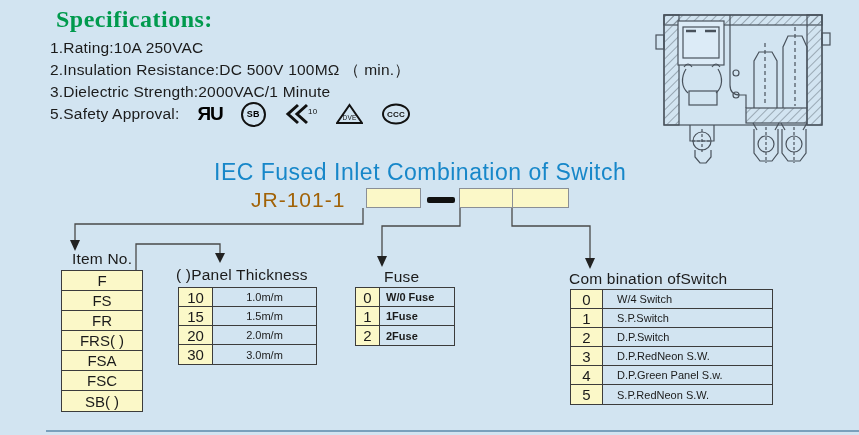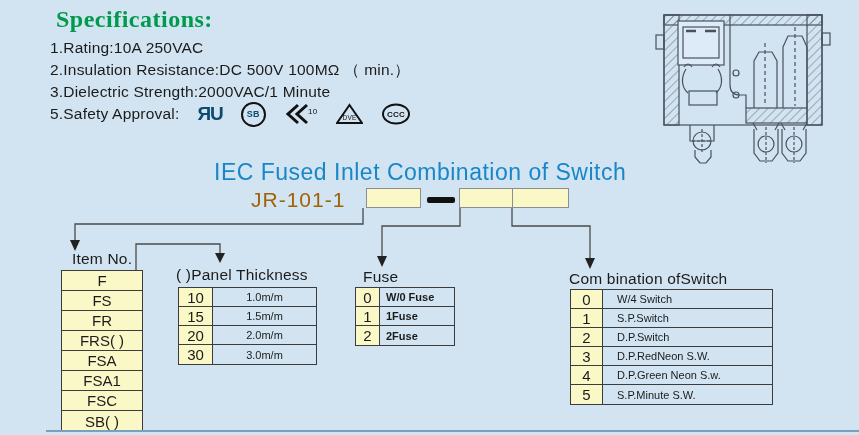--- a/index.html
+++ b/index.html
@@ -15,21 +15,21 @@
   
   .spec-heading{
     position:absolute;left:28px;top:6px;
     font-family:"Liberation Serif", serif;
     font-weight:bold;font-size:24px;color:#009a4d;
     letter-spacing:.5px;
   }
   .spec-list{position:absolute;left:22px;top:37px;font-size:15.5px;letter-spacing:.2px;}
   .spec-line{height:22px;line-height:22px;white-space:nowrap;}
   .approval-line{display:flex;align-items:center;gap:18px;}
-  .mark{display:inline-flex;align-items:center;justify-content:center;color:#0c4a6e;}
+  .mark{display:inline-flex;align-items:center;justify-content:center;color:#000000;}
   .mark-ul{font-weight:800;font-size:19px;letter-spacing:-1px;}
   .mark-circle{
     width:21px;height:21px;border:2px solid #111;border-radius:50%;
     font-size:9px;font-weight:700;
   }
   
   .drawing{position:absolute;left:622px;top:5px;}
   
   .page-title{
     position:absolute;left:186px;top:159px;
@@ -71,21 +71,21 @@
   .fuse-tbl{left:327px;top:287px;width:100px;}
   .fuse-tbl .trow{height:19px;}
   .fuse-tbl .c1{width:24px;}
   .fuse-tbl .c2{padding-left:6px;font-weight:bold;}
   .comb-tbl{left:542px;top:289px;width:203px;}
   .comb-tbl .trow{height:19px;}
   .comb-tbl .c1{width:32px;}
   .comb-tbl .c2{padding-left:14px;}
   .label-item{left:44px;top:250px;}
   .label-panel{left:148px;top:266px;}
-  .label-fuse{left:335px;top:268px;}
+  .label-fuse{left:356px;top:268px;}
   .label-comb{left:541px;top:270px;}
   .bottom-rule{position:absolute;left:18px;right:0;top:430px;height:2px;background:#7aa0bc;}
 </style>
 </head>
 <body>
 
 <div class="canvas">
 
   <svg class="connectors" width="859" height="435">
     <g stroke="#4a4a4a" stroke-width="1.3" fill="none">
@@ -199,21 +199,20 @@
       <div class="divider"></div>
     </div>
 
     <div class="tbl-label label-item">Item No.</div>
     <div class="tbl item-tbl">
       <div class="trow yellow">F</div>
       <div class="trow yellow">FS</div>
       <div class="trow yellow">FR</div>
       <div class="trow yellow">FRS( )</div>
       <div class="trow yellow">FSA</div>
-      <div class="trow yellow">FSA1</div>
       <div class="trow yellow">FSC</div>
       <div class="trow yellow">SB( )</div>
     </div>
 
     <div class="tbl-label label-panel">( )Panel Thickness</div>
     <div class="tbl panel-tbl">
       <div class="trow">
         <span class="c1">10</span>
         <span class="c2">1.0m/m</span>
       </div>
@@ -260,23 +259,23 @@
       <div class="trow">
         <span class="c1">2</span>
         <span class="c2">D.P.Switch</span>
       </div>
       <div class="trow">
         <span class="c1">3</span>
         <span class="c2">D.P.RedNeon S.W.</span>
       </div>
       <div class="trow">
         <span class="c1">4</span>
-        <span class="c2">D.P.Green Neon S.w.</span>
+        <span class="c2">D.P.Green Panel S.w.</span>
       </div>
       <div class="trow">
         <span class="c1">5</span>
-        <span class="c2">S.P.Minute S.W.</span>
+        <span class="c2">S.P.RedNeon S.W.</span>
       </div>
     </div>
 
     <div class="bottom-rule"></div>
   </div>
 </div>
 
 </body></html>

